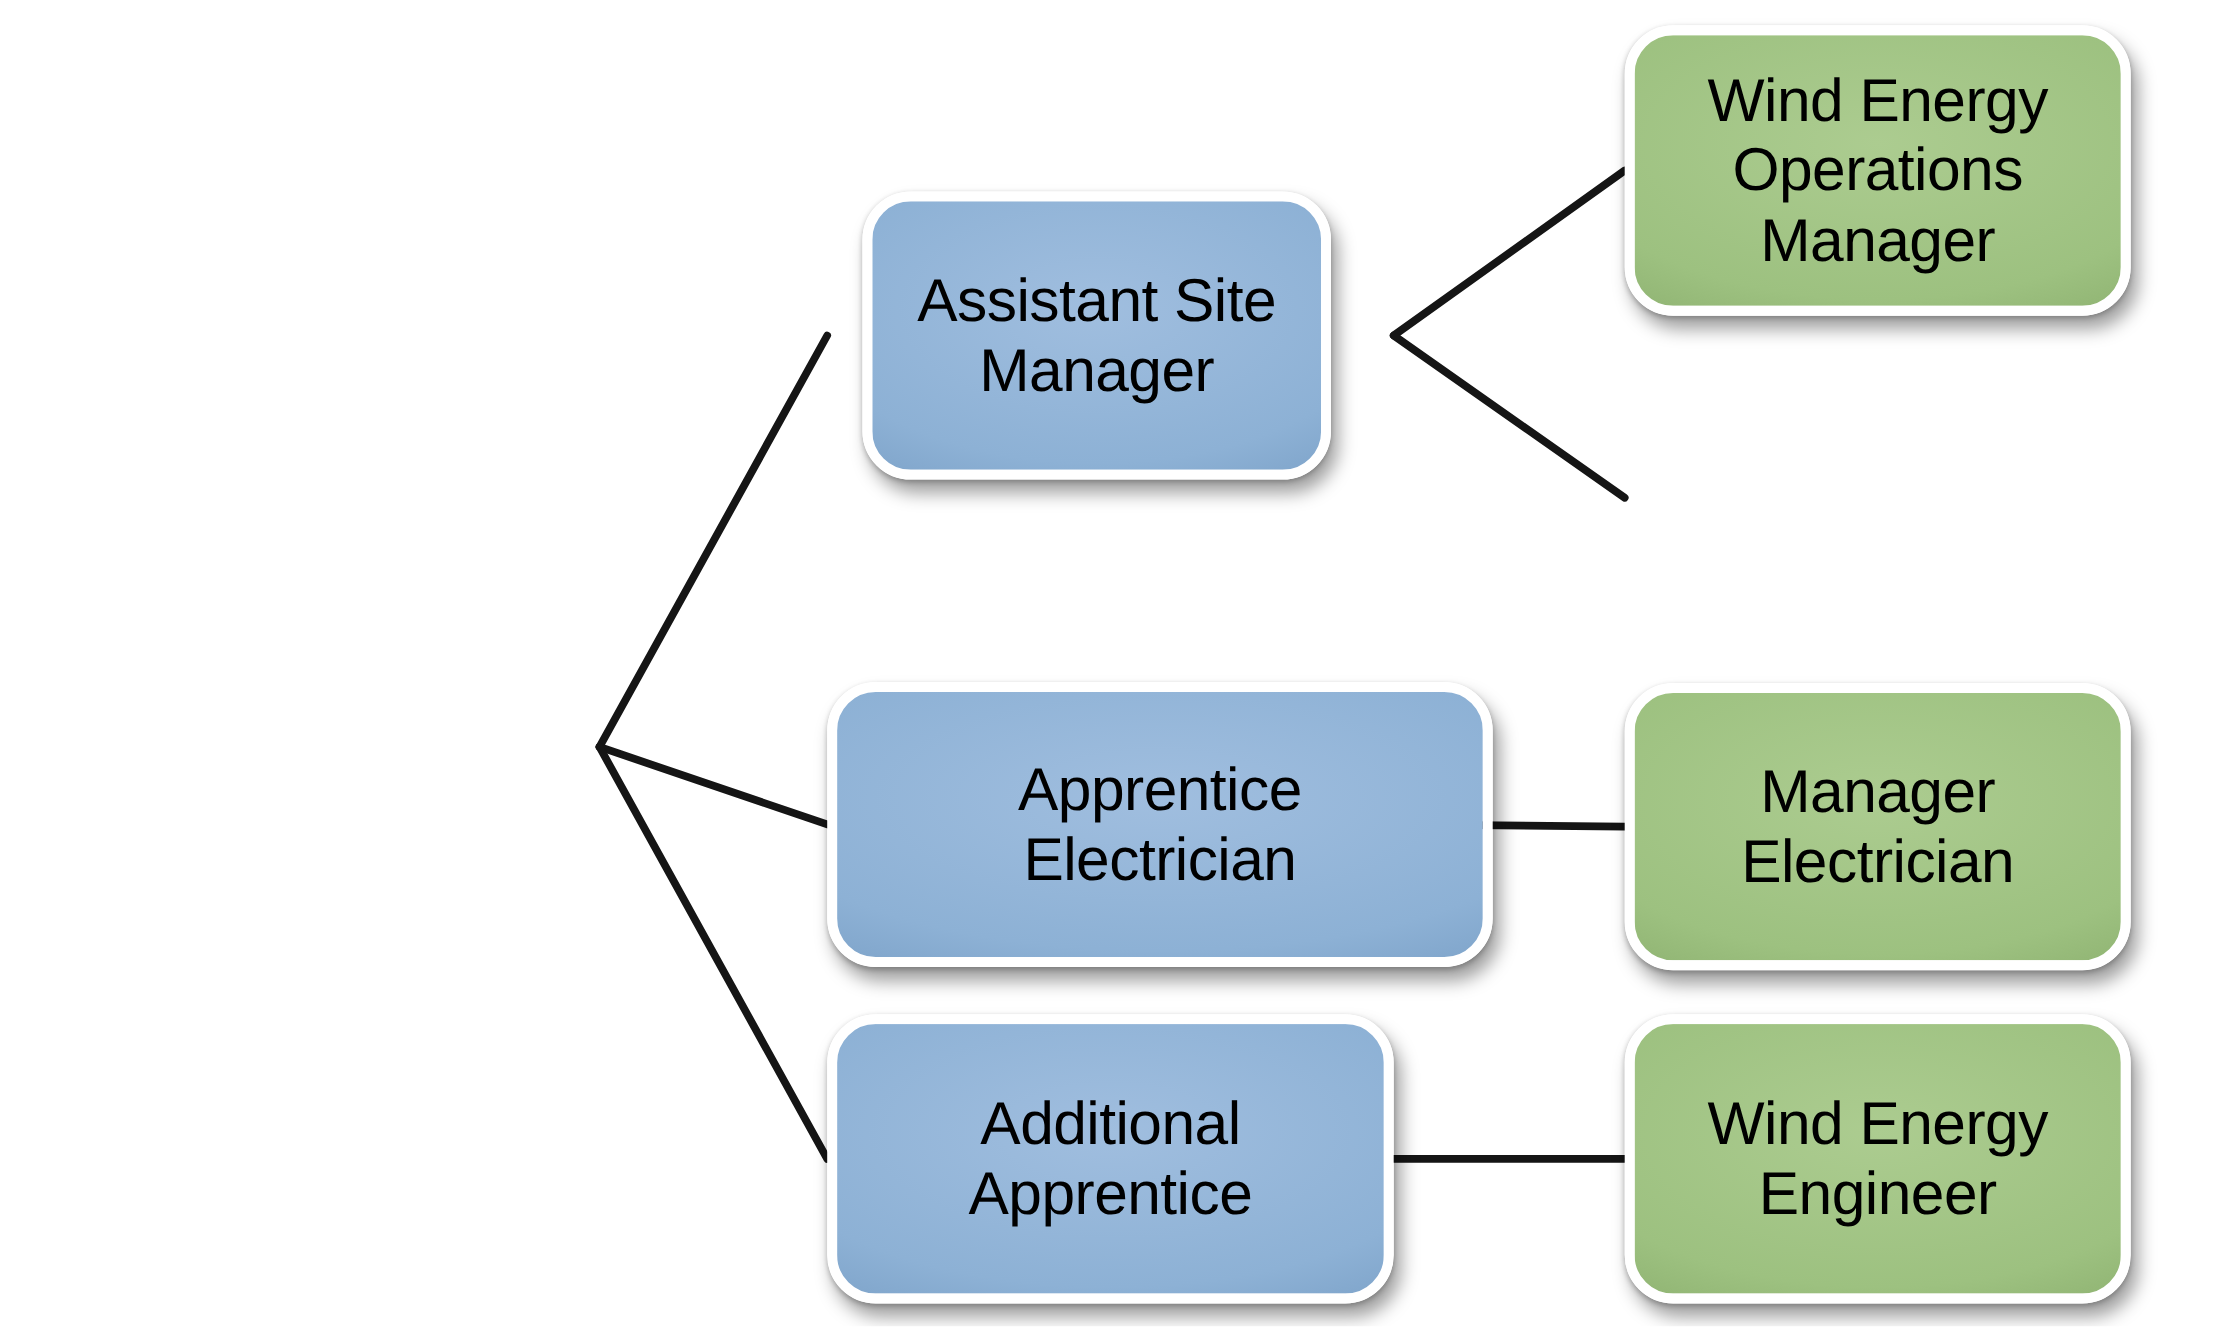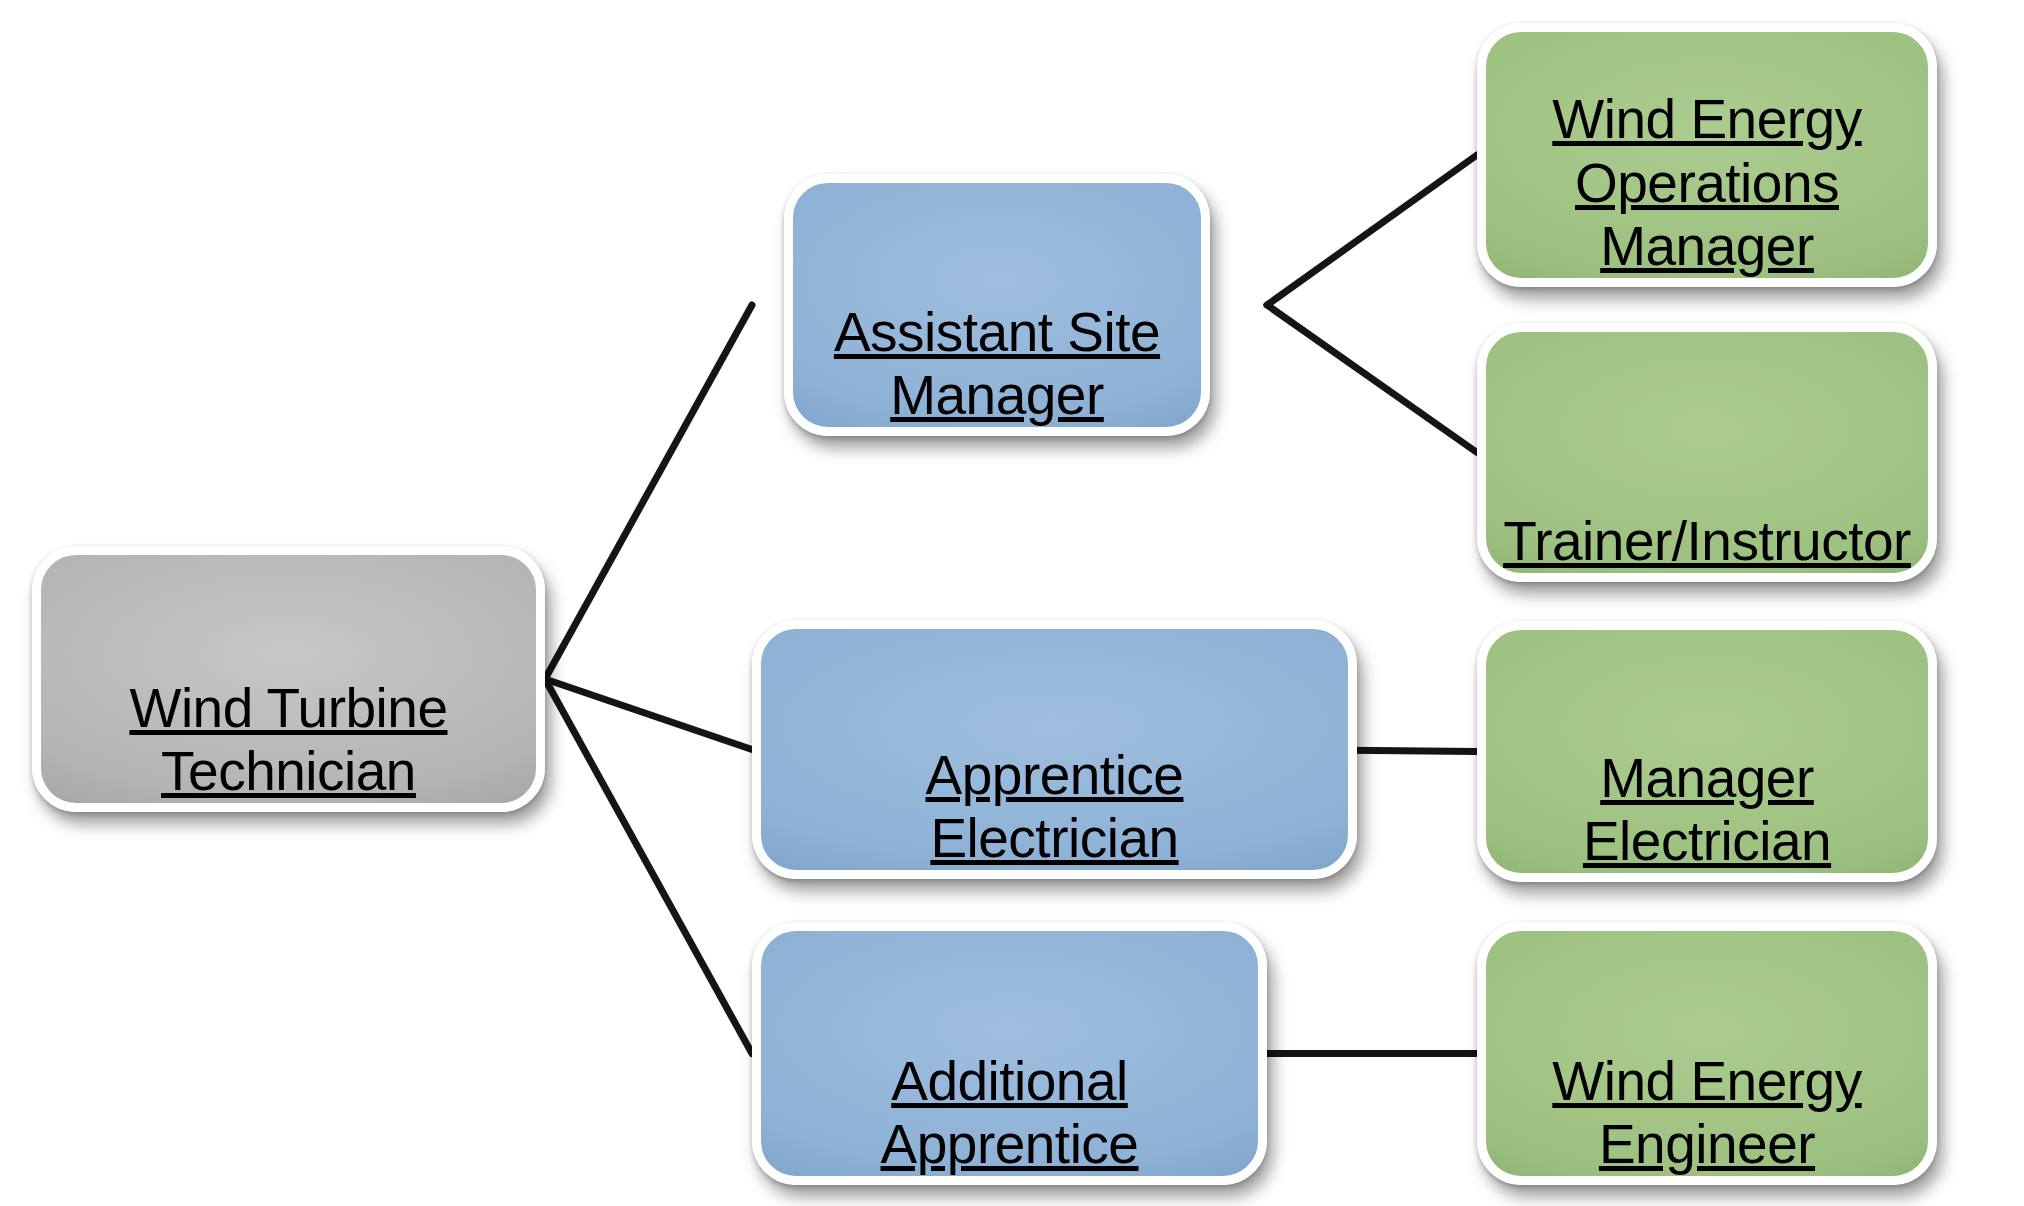--- a/index.html
+++ b/index.html
@@ -25,27 +25,26 @@
     top: 0;
     width: 2024px;
     height: 1206px;
   }
   .node {
     position: absolute;
     box-sizing: border-box;
     border: 9px solid #ffffff;
     border-radius: 44px;
     display: flex;
-    align-items: flex-end;
+    align-items: center;
     justify-content: center;
     text-align: center;
     box-shadow:
       6px 12px 16px rgba(0, 0, 0, 0.38),
       0 2px 5px rgba(0, 0, 0, 0.22);
-    text-decoration: underline;
   }
   .node-label {
     white-space: pre-line;
     font-size: 55px;
     line-height: 1.15;
     letter-spacing: -0.5px;
     color: #000000;
     padding: 0 4px;
   }
 </style>
@@ -55,44 +54,37 @@
 <div class="canvas" style="background: rgb(255, 255, 255);">
   <svg class="edges" xmlns="http://www.w3.org/2000/svg">
       <line x1="545" y1="679" x2="752" y2="305" stroke="#151515" stroke-width="7" stroke-linecap="round"></line>
       <line x1="545" y1="679" x2="752" y2="749.5" stroke="#151515" stroke-width="7" stroke-linecap="round"></line>
       <line x1="545" y1="679" x2="752" y2="1053.5" stroke="#151515" stroke-width="7" stroke-linecap="round"></line>
       <line x1="1267" y1="305" x2="1477" y2="155" stroke="#151515" stroke-width="7" stroke-linecap="round"></line>
       <line x1="1267" y1="305" x2="1477" y2="452.5" stroke="#151515" stroke-width="7" stroke-linecap="round"></line>
       <line x1="1267" y1="749.5" x2="1477" y2="751.5" stroke="#151515" stroke-width="7" stroke-linecap="round"></line>
       <line x1="1267" y1="1053.5" x2="1477" y2="1053.5" stroke="#151515" stroke-width="7" stroke-linecap="round"></line>
     </svg>
-<div class="node" style="left: 32px; top: 546px; width: 513px; height: 266px; background: radial-gradient(135% 120% at 50% 40%, rgb(199, 199, 199) 0%, rgb(180, 180, 180) 48%, rgb(147, 147, 147) 80%, rgb(117, 117, 117) 100%);">
-      <div class="node-label" style="color: rgb(0, 0, 0);">Wind Turbine
-Technician</div>
-    </div>
     <div class="node" style="left: 784px; top: 174px; width: 426px; height: 262px; background: radial-gradient(135% 120% at 50% 40%, rgb(160, 190, 223) 0%, rgb(141, 177, 213) 48%, rgb(112, 151, 191) 80%, rgb(76, 108, 150) 100%);">
       <div class="node-label" style="color: rgb(0, 0, 0);">Assistant Site
 Manager</div>
     </div>
     <div class="node" style="left: 752px; top: 620px; width: 605px; height: 259px; background: radial-gradient(135% 120% at 50% 40%, rgb(160, 190, 223) 0%, rgb(141, 177, 213) 48%, rgb(112, 151, 191) 80%, rgb(76, 108, 150) 100%);">
       <div class="node-label" style="color: rgb(0, 0, 0);">Apprentice
 Electrician</div>
     </div>
     <div class="node" style="left: 752px; top: 922px; width: 515px; height: 263px; background: radial-gradient(135% 120% at 50% 40%, rgb(160, 190, 223) 0%, rgb(141, 177, 213) 48%, rgb(112, 151, 191) 80%, rgb(76, 108, 150) 100%);">
       <div class="node-label" style="color: rgb(0, 0, 0);">Additional
 Apprentice</div>
     </div>
     <div class="node" style="left: 1477px; top: 23px; width: 460px; height: 264px; background: radial-gradient(135% 120% at 50% 40%, rgb(172, 204, 144) 0%, rgb(157, 193, 128) 48%, rgb(130, 166, 101) 80%, rgb(95, 128, 70) 100%);">
       <div class="node-label" style="color: rgb(0, 0, 0);">Wind Energy
 Operations
 Manager</div>
     </div>
-    <div class="node" style="left: 1477px; top: 323px; width: 460px; height: 259px; background: radial-gradient(135% 120% at 50% 40%, rgb(172, 204, 144) 0%, rgb(157, 193, 128) 48%, rgb(130, 166, 101) 80%, rgb(95, 128, 70) 100%);">
-      <div class="node-label" style="color: rgb(0, 0, 0);">Trainer/Instructor</div>
-    </div>
     <div class="node" style="left: 1477px; top: 621px; width: 460px; height: 261px; background: radial-gradient(135% 120% at 50% 40%, rgb(172, 204, 144) 0%, rgb(157, 193, 128) 48%, rgb(130, 166, 101) 80%, rgb(95, 128, 70) 100%);">
       <div class="node-label" style="color: rgb(0, 0, 0);">Manager
 Electrician</div>
     </div>
     <div class="node" style="left: 1477px; top: 922px; width: 460px; height: 263px; background: radial-gradient(135% 120% at 50% 40%, rgb(172, 204, 144) 0%, rgb(157, 193, 128) 48%, rgb(130, 166, 101) 80%, rgb(95, 128, 70) 100%);">
       <div class="node-label" style="color: rgb(0, 0, 0);">Wind Energy
 Engineer</div>
     </div>
   </div>
 

